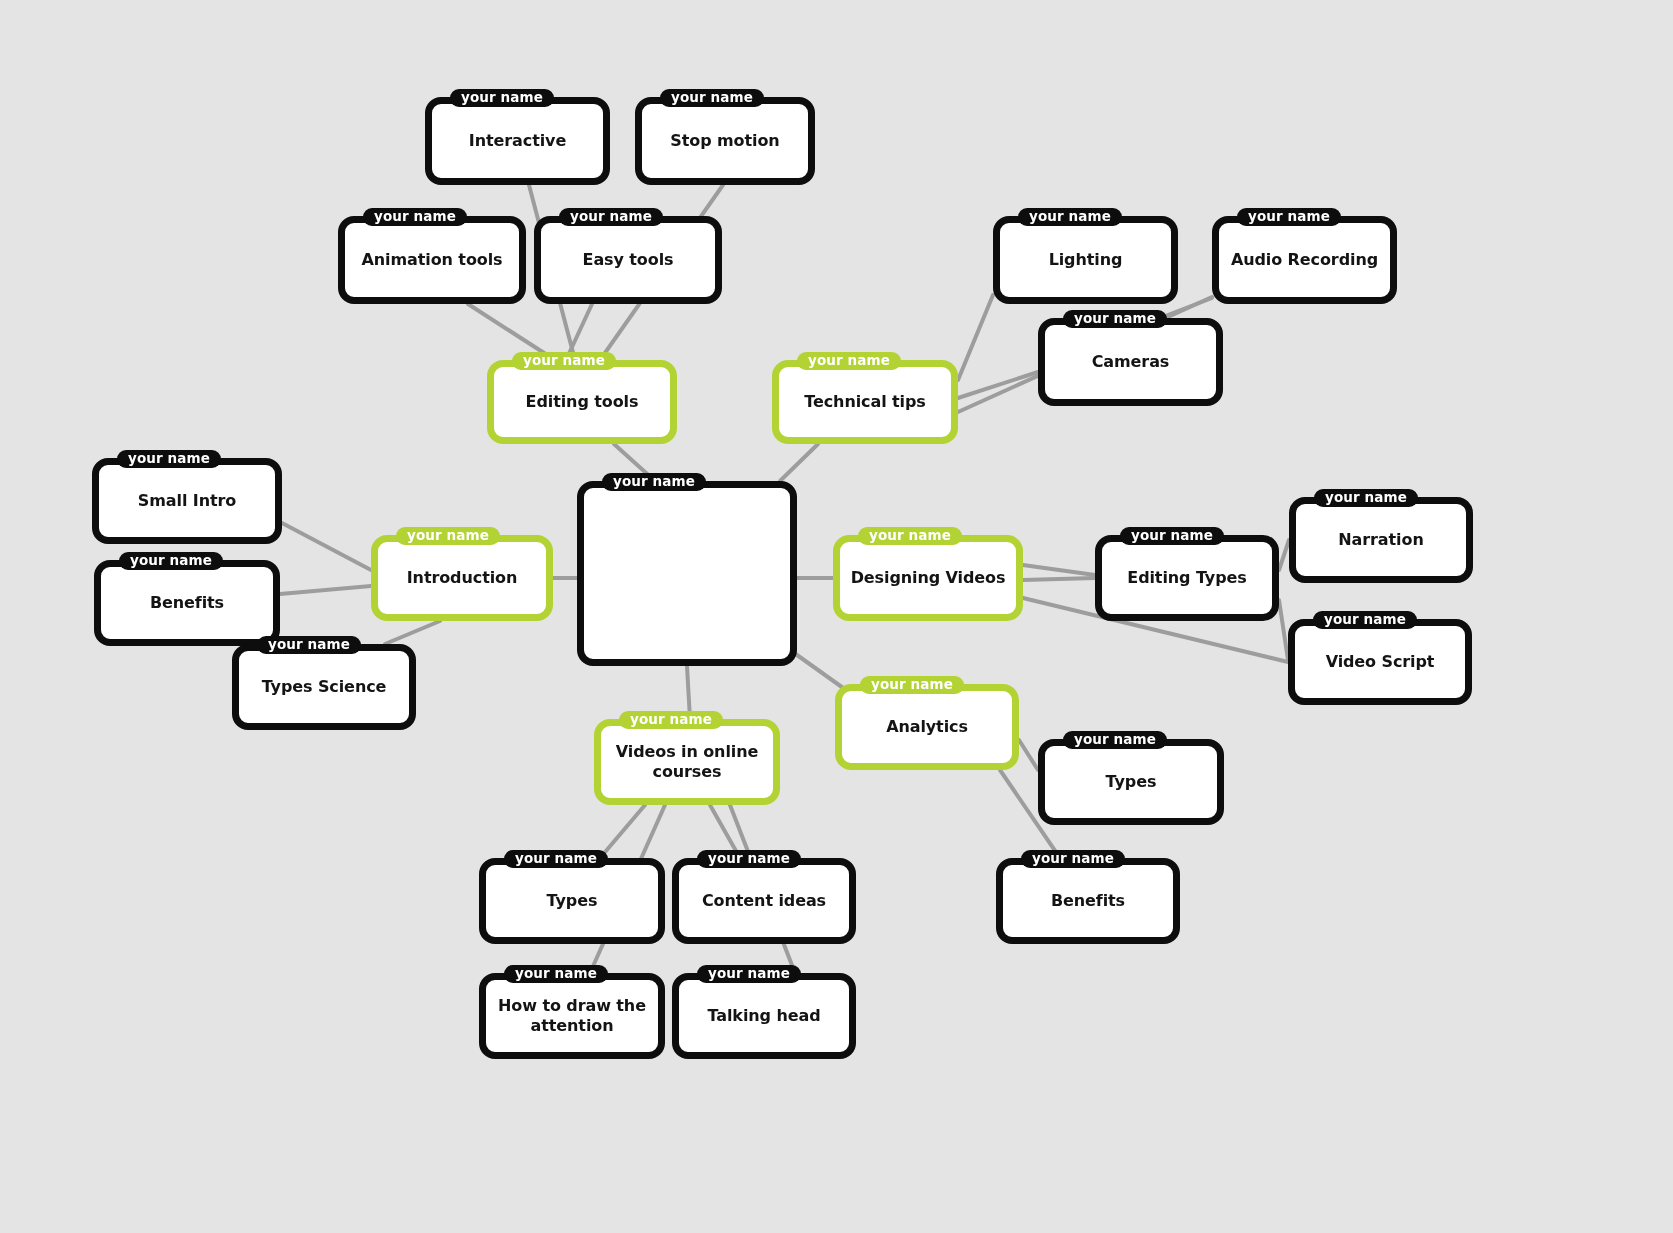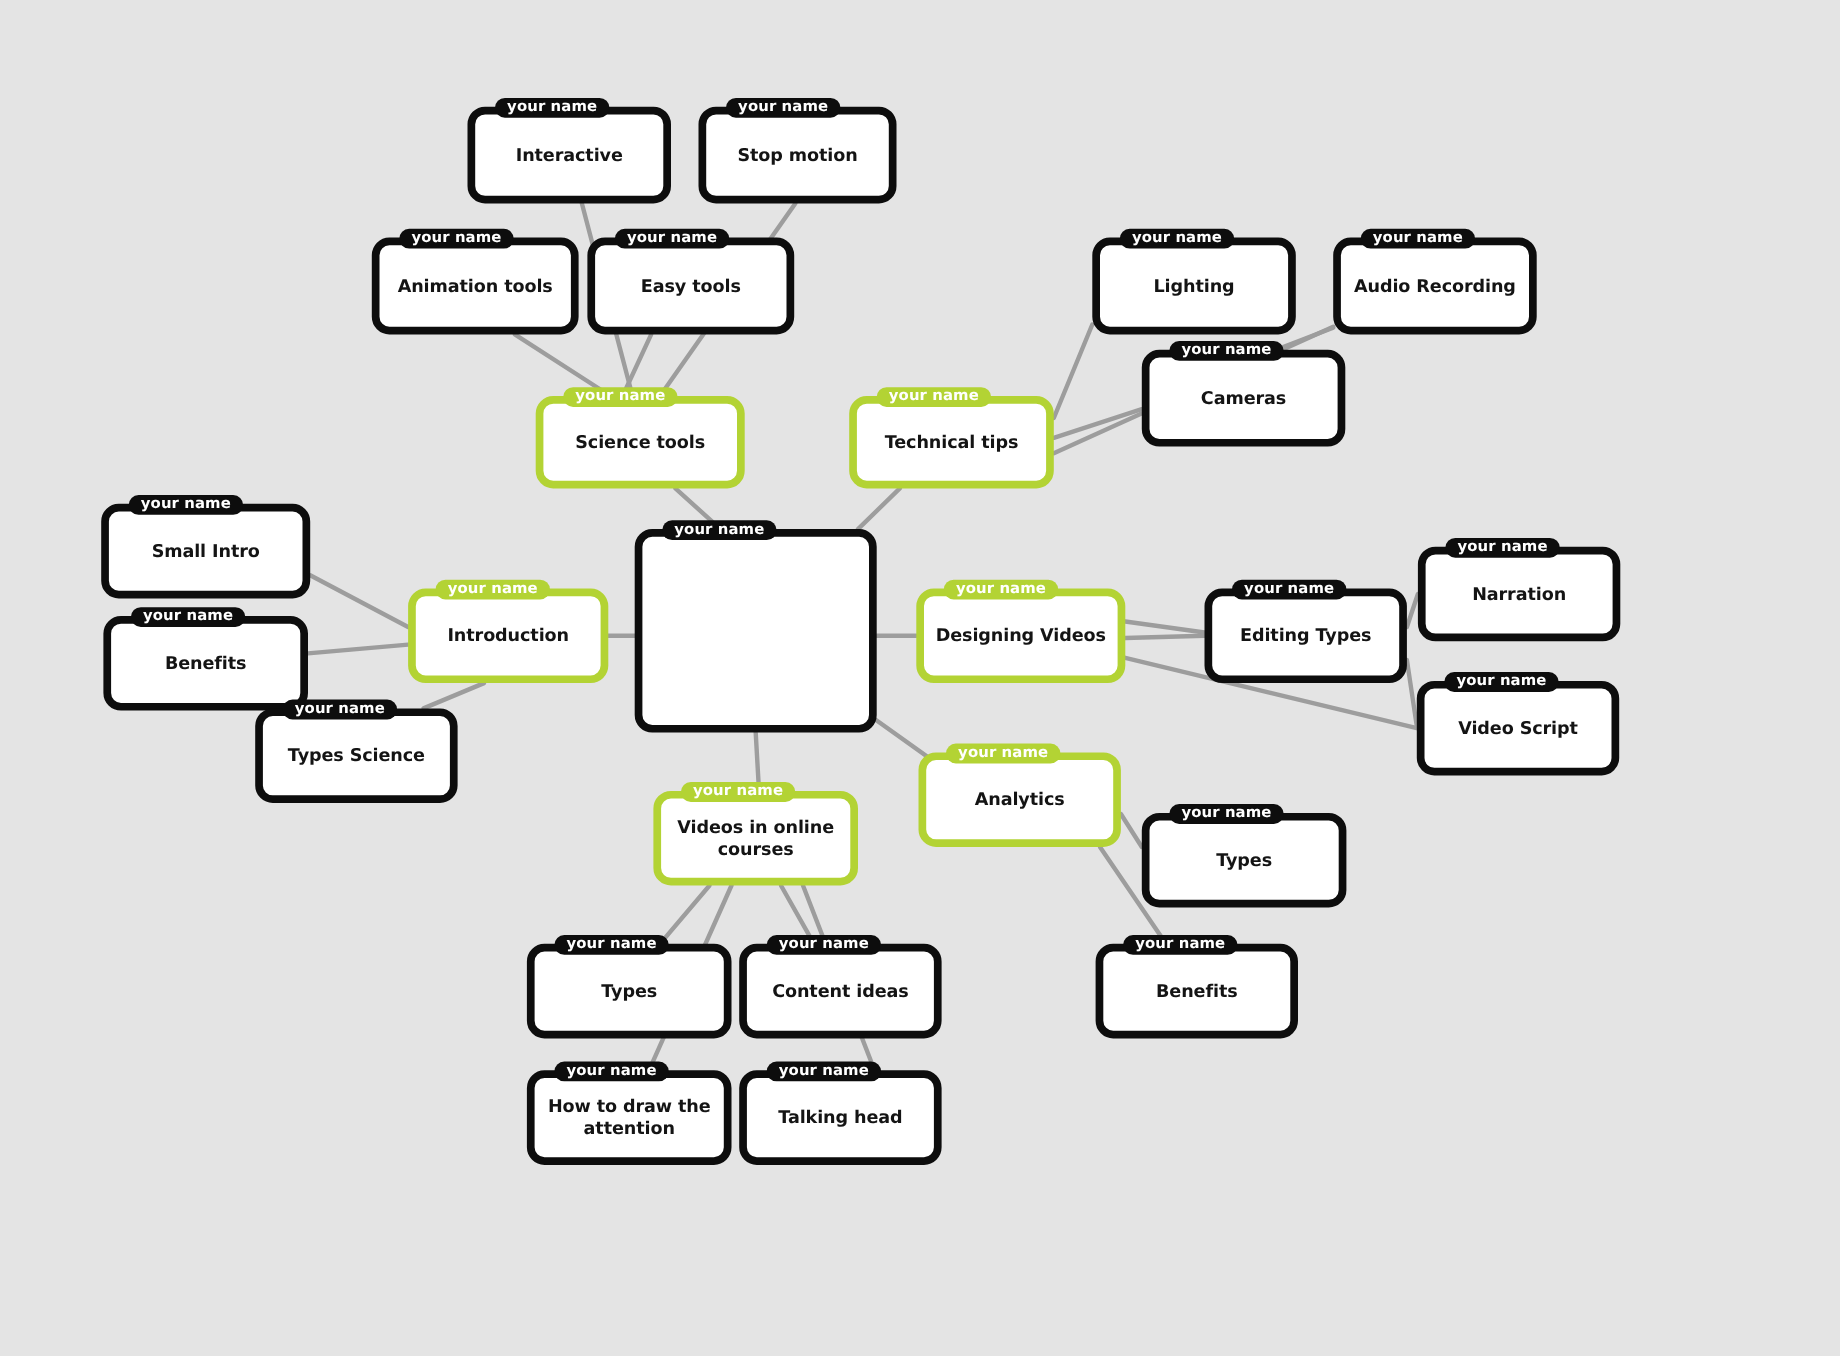--- a/index.html
+++ b/index.html
@@ -146,21 +146,21 @@
       <div class="node black" style="left: 534px; top: 216px; width: 188px; height: 88px;">
         <div class="tab black">
           <span>your name</span>
         </div>
         <div class="node-label sz-normal">Easy tools</div>
       </div>
       <div class="node green" style="left: 487px; top: 360px; width: 190px; height: 84px;">
         <div class="tab green">
           <span>your name</span>
         </div>
-        <div class="node-label sz-normal">Science tools</div>
+        <div class="node-label sz-normal">Editing tools</div>
       </div>
       <div class="node black" style="left: 993px; top: 216px; width: 185px; height: 88px;">
         <div class="tab black">
           <span>your name</span>
         </div>
         <div class="node-label sz-normal">Lighting</div>
       </div>
       <div class="node black" style="left: 1212px; top: 216px; width: 185px; height: 88px;">
         <div class="tab black">
           <span>your name</span>

